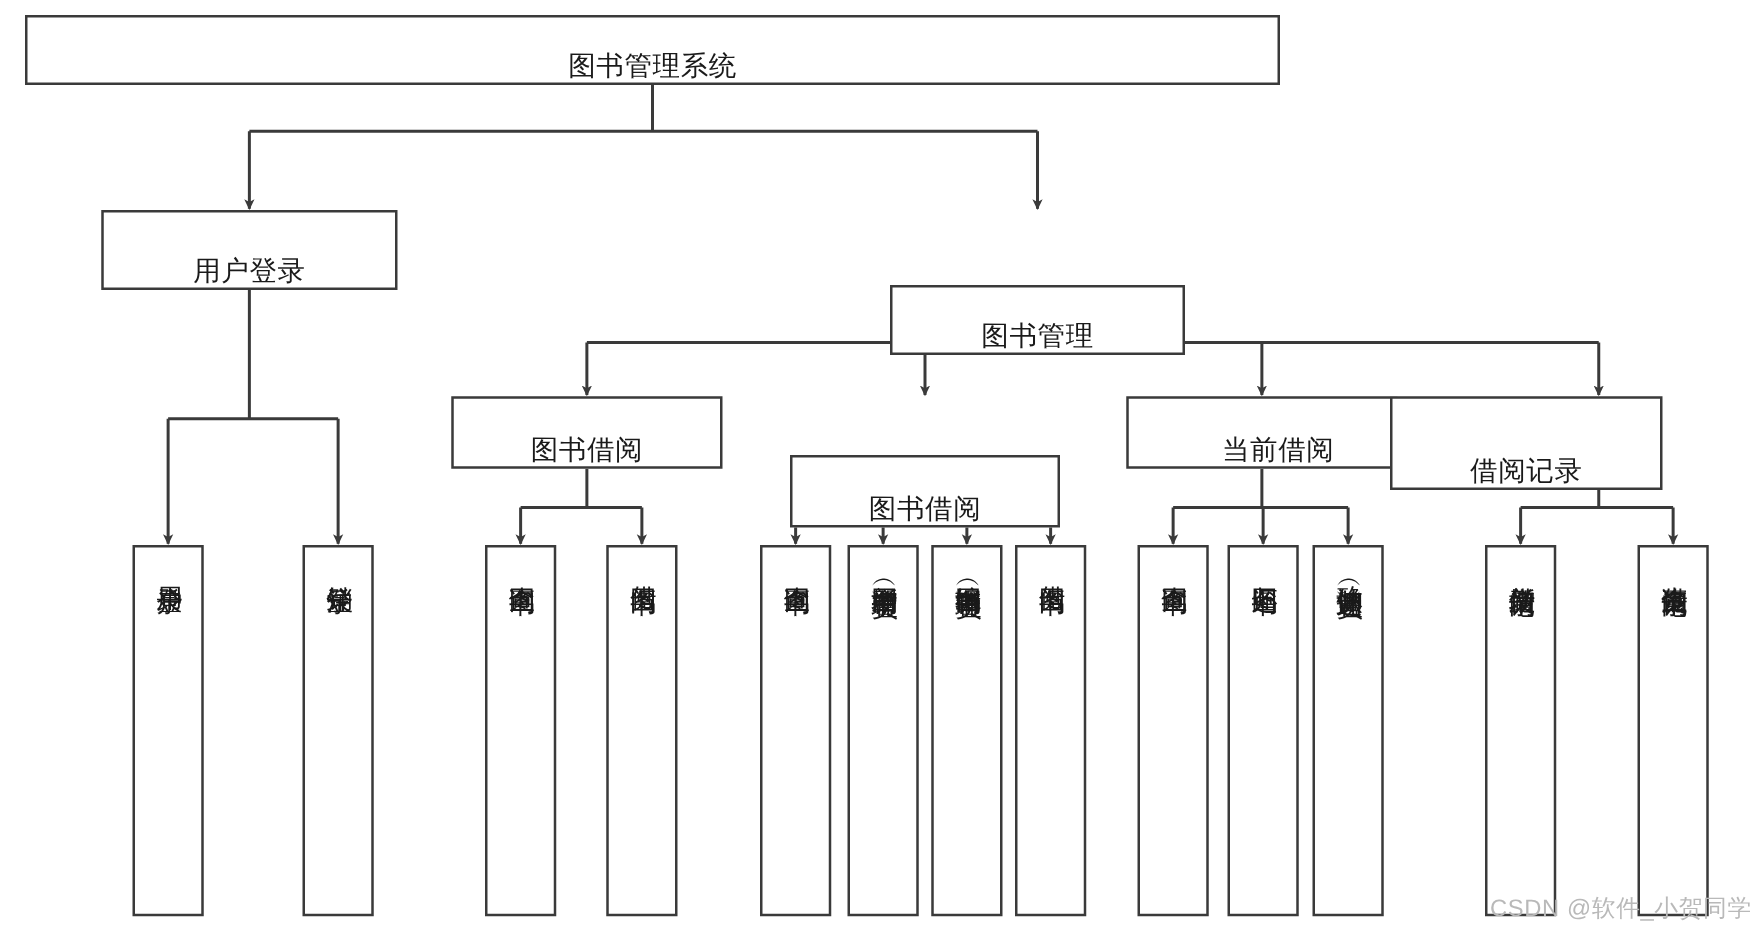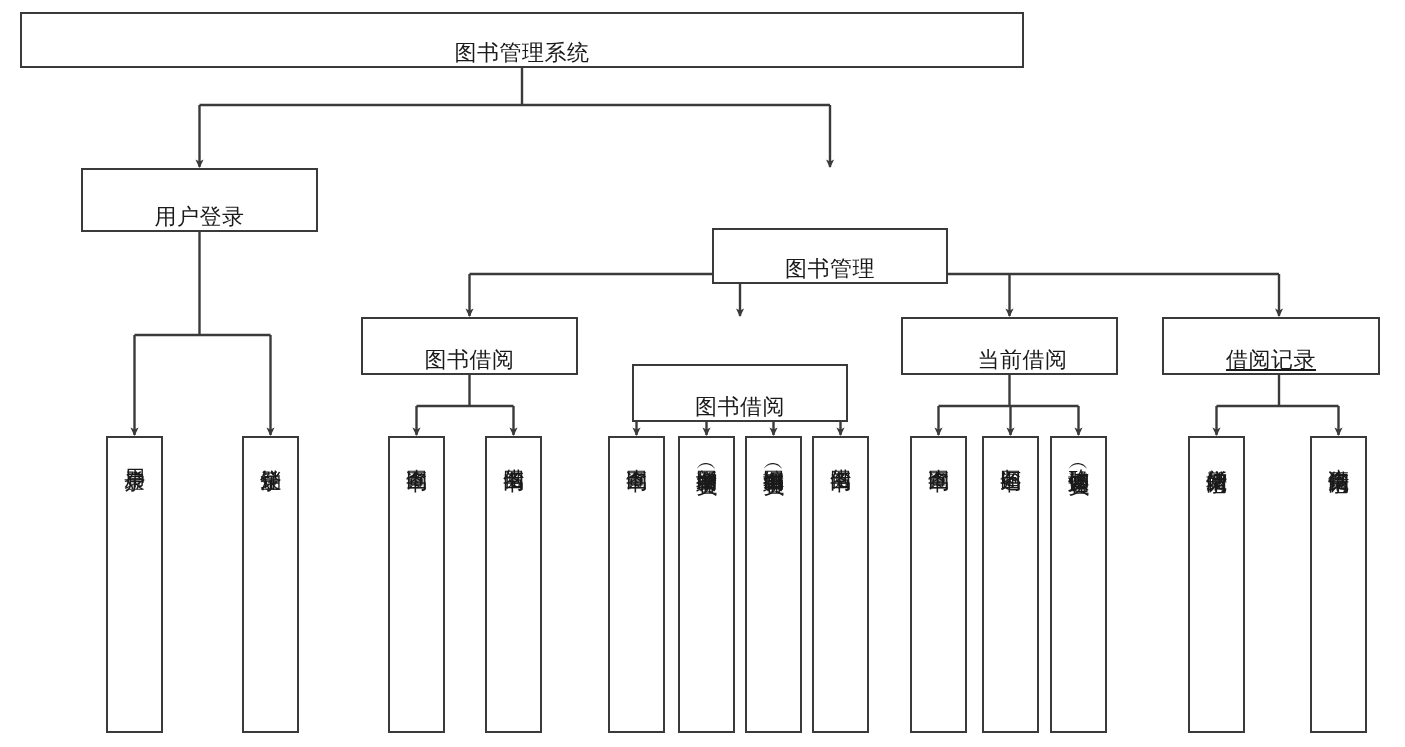--- a/index.html
+++ b/index.html
@@ -124,21 +124,21 @@
       </div>
       <div class="node horiz" style="left: 361px; top: 317px; width: 217px; height: 58px;">
         <span class="label">图书借阅</span>
       </div>
       <div class="node horiz" style="left: 632px; top: 317px; width: 216px; height: 58px; margin-top: 47px;">
         <span class="label">图书借阅</span>
       </div>
       <div class="node horiz" style="left: 901px; top: 317px; width: 217px; height: 58px; padding-left: 26px;">
         <span class="label">当前借阅</span>
       </div>
-      <div class="node horiz" style="left: 1162px; top: 317px; width: 218px; height: 58px; text-decoration: underline;">
+      <div class="node horiz" style="left: 1112px; top: 317px; width: 218px; height: 75px;">
         <span class="label">借阅记录</span>
       </div>
       <div class="node vert" style="left: 106px; top: 436px; width: 57px; height: 297px;">
         <span class="label">用户登录</span>
       </div>
       <div class="node vert" style="left: 242px; top: 436px; width: 57px; height: 297px;">
         <span class="label">注销登录</span>
       </div>
       <div class="node vert" style="left: 388px; top: 436px; width: 57px; height: 297px;">
         <span class="label">查询图书</span>
@@ -167,13 +167,14 @@
       <div class="node vert" style="left: 1050px; top: 436px; width: 57px; height: 297px;">
         <span class="label">确认归还（管理员）</span>
       </div>
       <div class="node vert" style="left: 1188px; top: 436px; width: 57px; height: 297px;">
         <span class="label">新增借阅记录</span>
       </div>
       <div class="node vert" style="left: 1310px; top: 436px; width: 57px; height: 297px;">
         <span class="label">查询借阅记录</span>
       </div>
     </div>
+  <div class="watermark" style="left: 1192px; top: 714px;">CSDN @软件_小贺同学</div>
 </div>
 
 </body></html>

